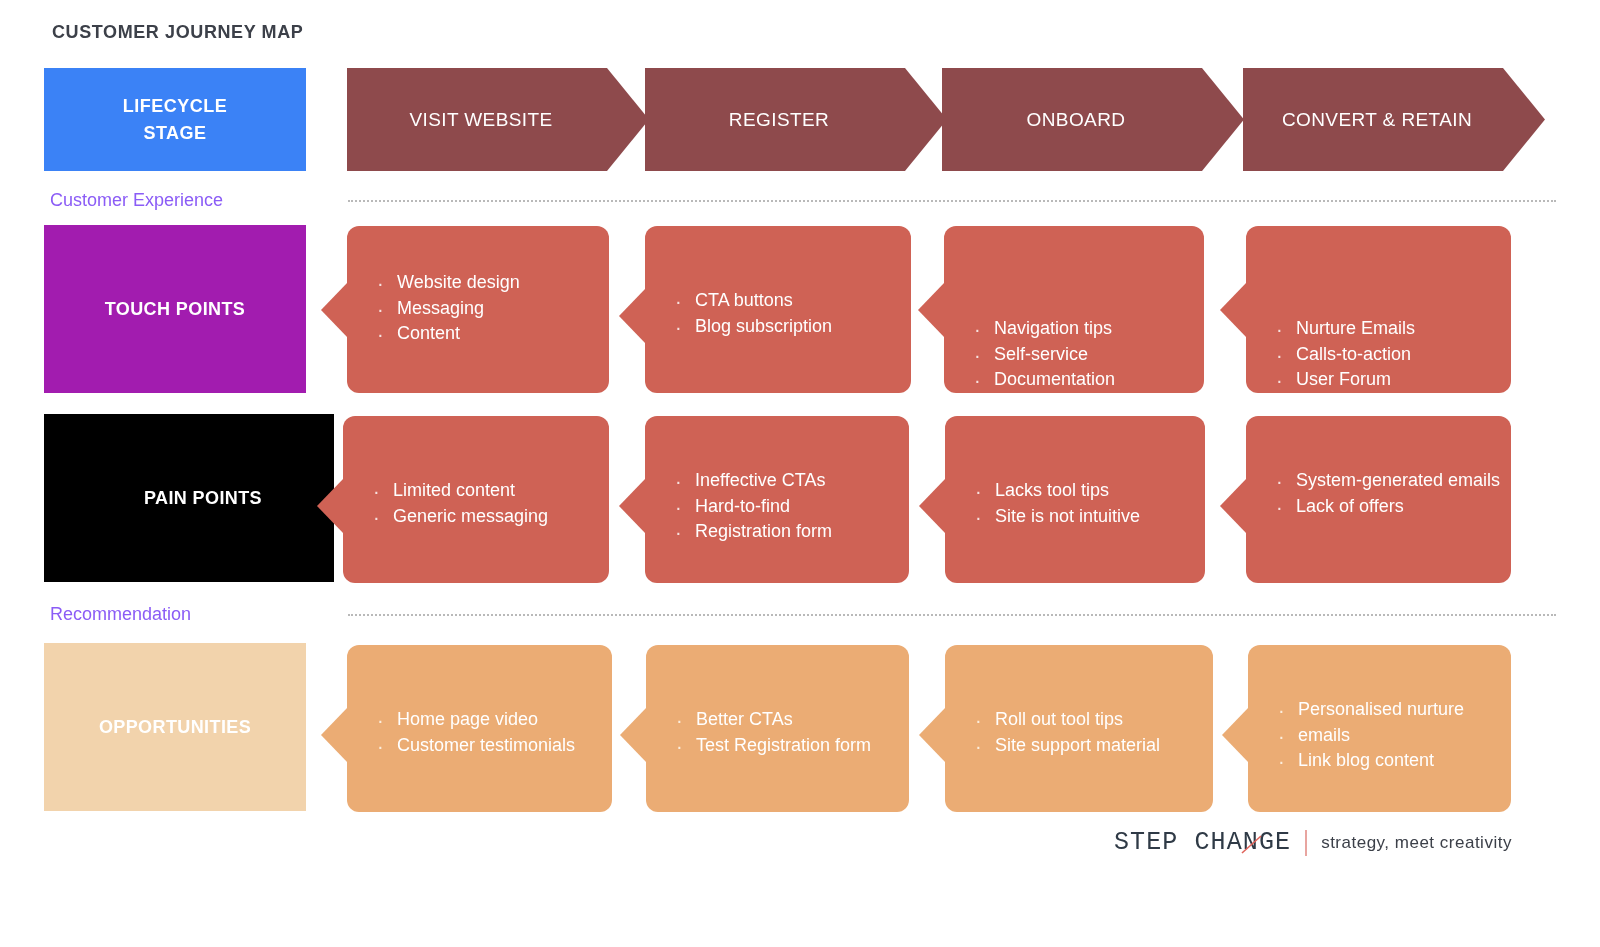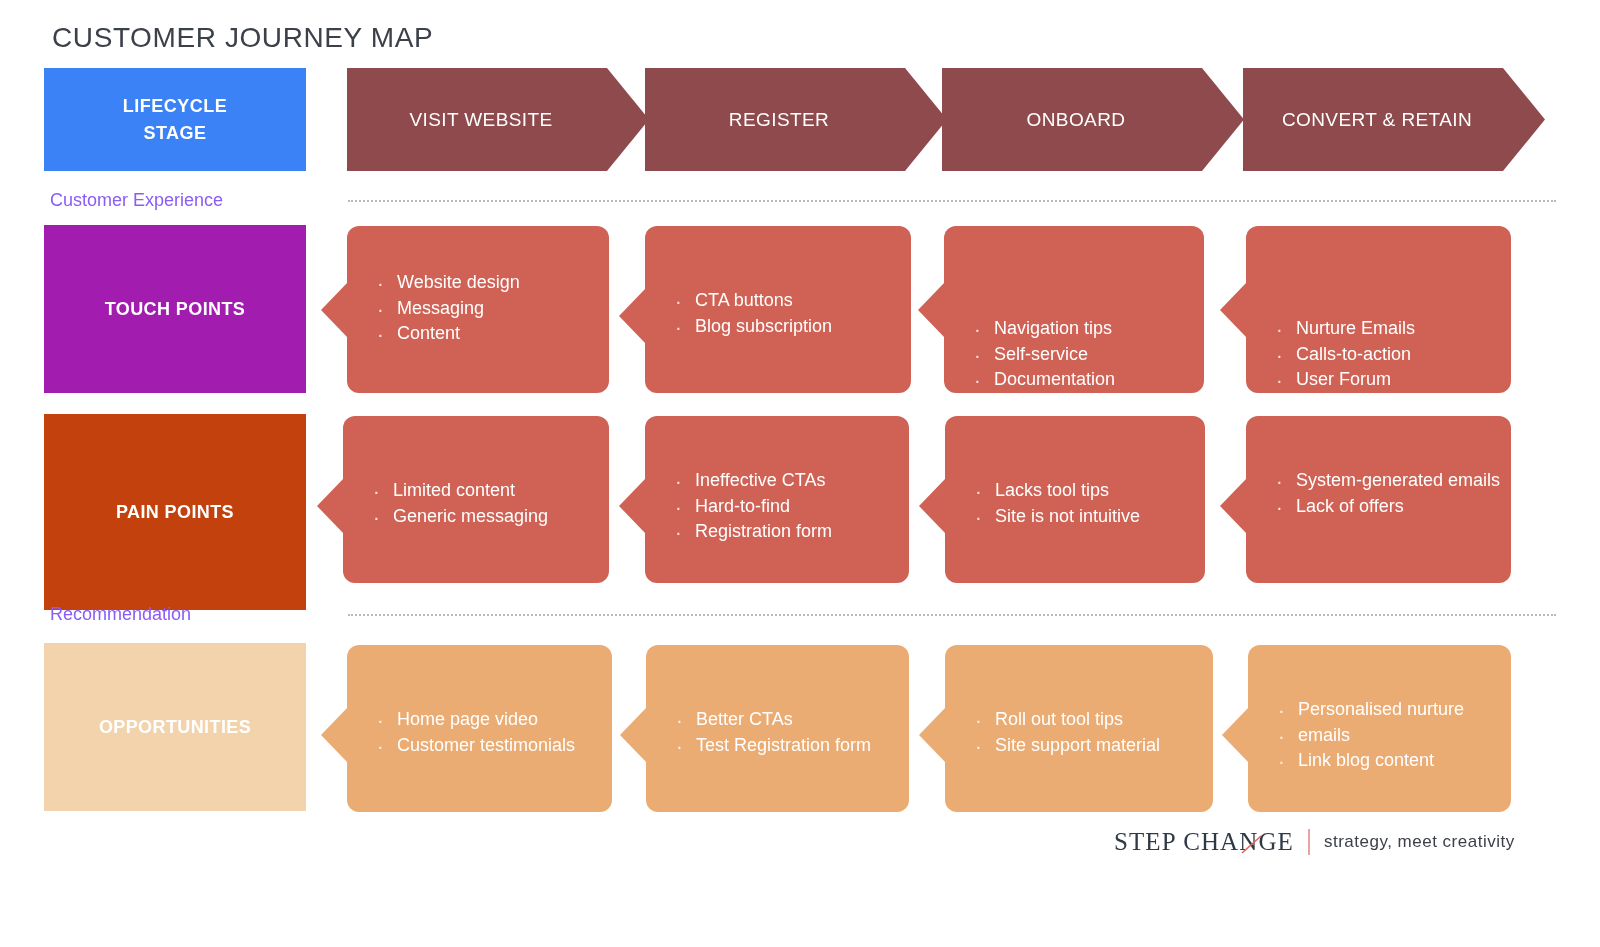--- a/index.html
+++ b/index.html
@@ -13,22 +13,22 @@
     position: relative;
     font-family: "Liberation Sans", sans-serif;
     overflow: hidden;
   }
 
   
   #page-title {
     position: absolute;
     left: 52px;
     top: 22px;
-    font-size: 28px;
-    font-weight: normal;
+    font-size: 18px;
+    font-weight: bold;
     letter-spacing: 0.6px;
     color: #3c4049;
   }
 
   
   #stage-label-box {
     position: absolute;
     left: 44px;
     top: 68px;
     width: 262px;
@@ -95,21 +95,21 @@
     align-items: center;
     justify-content: center;
   }
   .row-label .lbl {
     color: #ffffff;
     font-size: 18px;
     font-weight: bold;
     letter-spacing: 0.4px;
   }
   #rowlabel-touch { top: 225px; height: 168px; background: #a21caf; }
-  #rowlabel-pain  { top: 414px; height: 196px; background: #c2410c; }
+  #rowlabel-pain  { top: 414px; height: 168px; background: #000000; padding-left: 28px; }
   #rowlabel-opp   { top: 643px; height: 168px; background: #F2D3AC; }
 
   
   .card {
     position: absolute;
     border-radius: 12px;
     box-sizing: border-box;
     display: flex;
     flex-direction: column;
     justify-content: center;
@@ -184,21 +184,21 @@
     top: 828px;
     display: flex;
     align-items: center;
     gap: 14px;
   }
   #logo-wordmark {
     position: relative;
     font-size: 25px;
     letter-spacing: 1.1px;
     color: #2f3a46;
-    font-family: Liberation Serif, serif;
+    font-family: Liberation Mono, monospace;
   }
   #logo-accent {
     position: absolute;
     left: 126px;
     top: 7px;
     width: 22px;
     height: 19px;
     overflow: visible;
   }
   #logo-divider {

